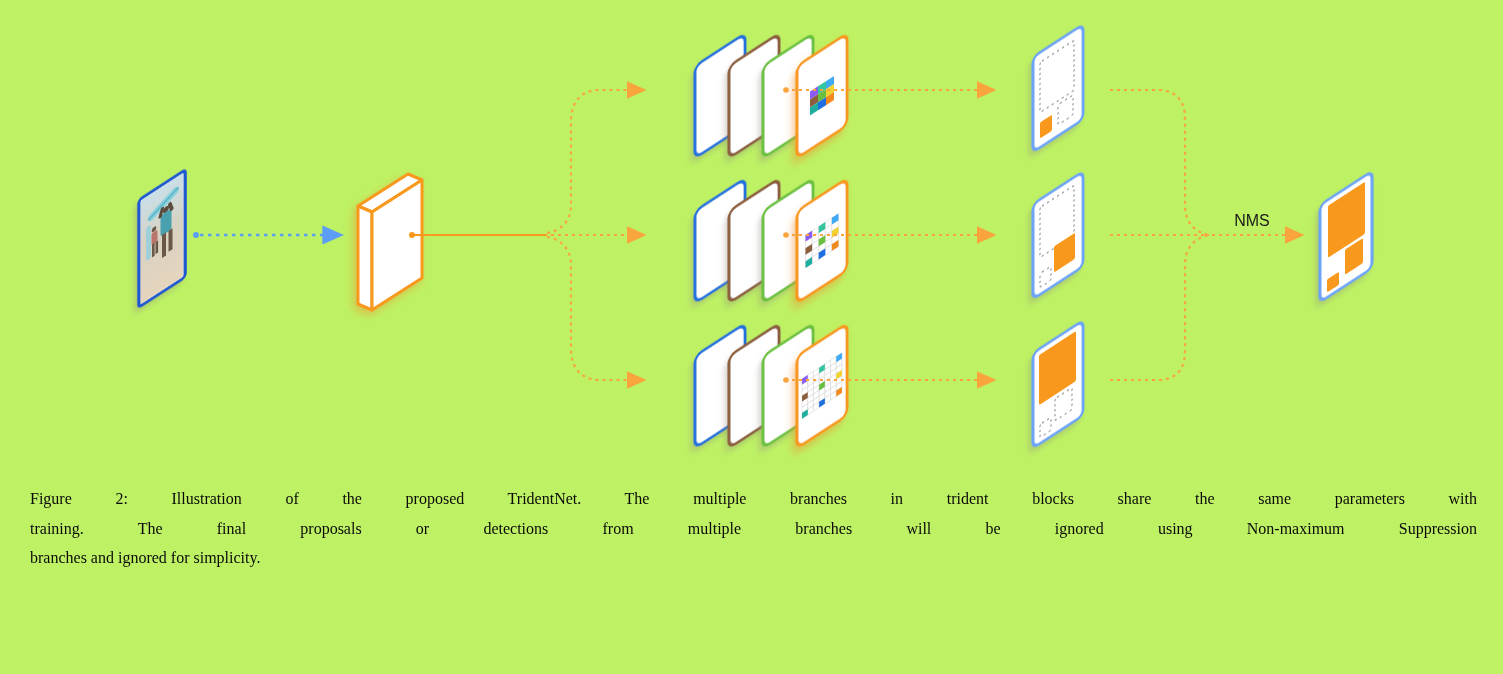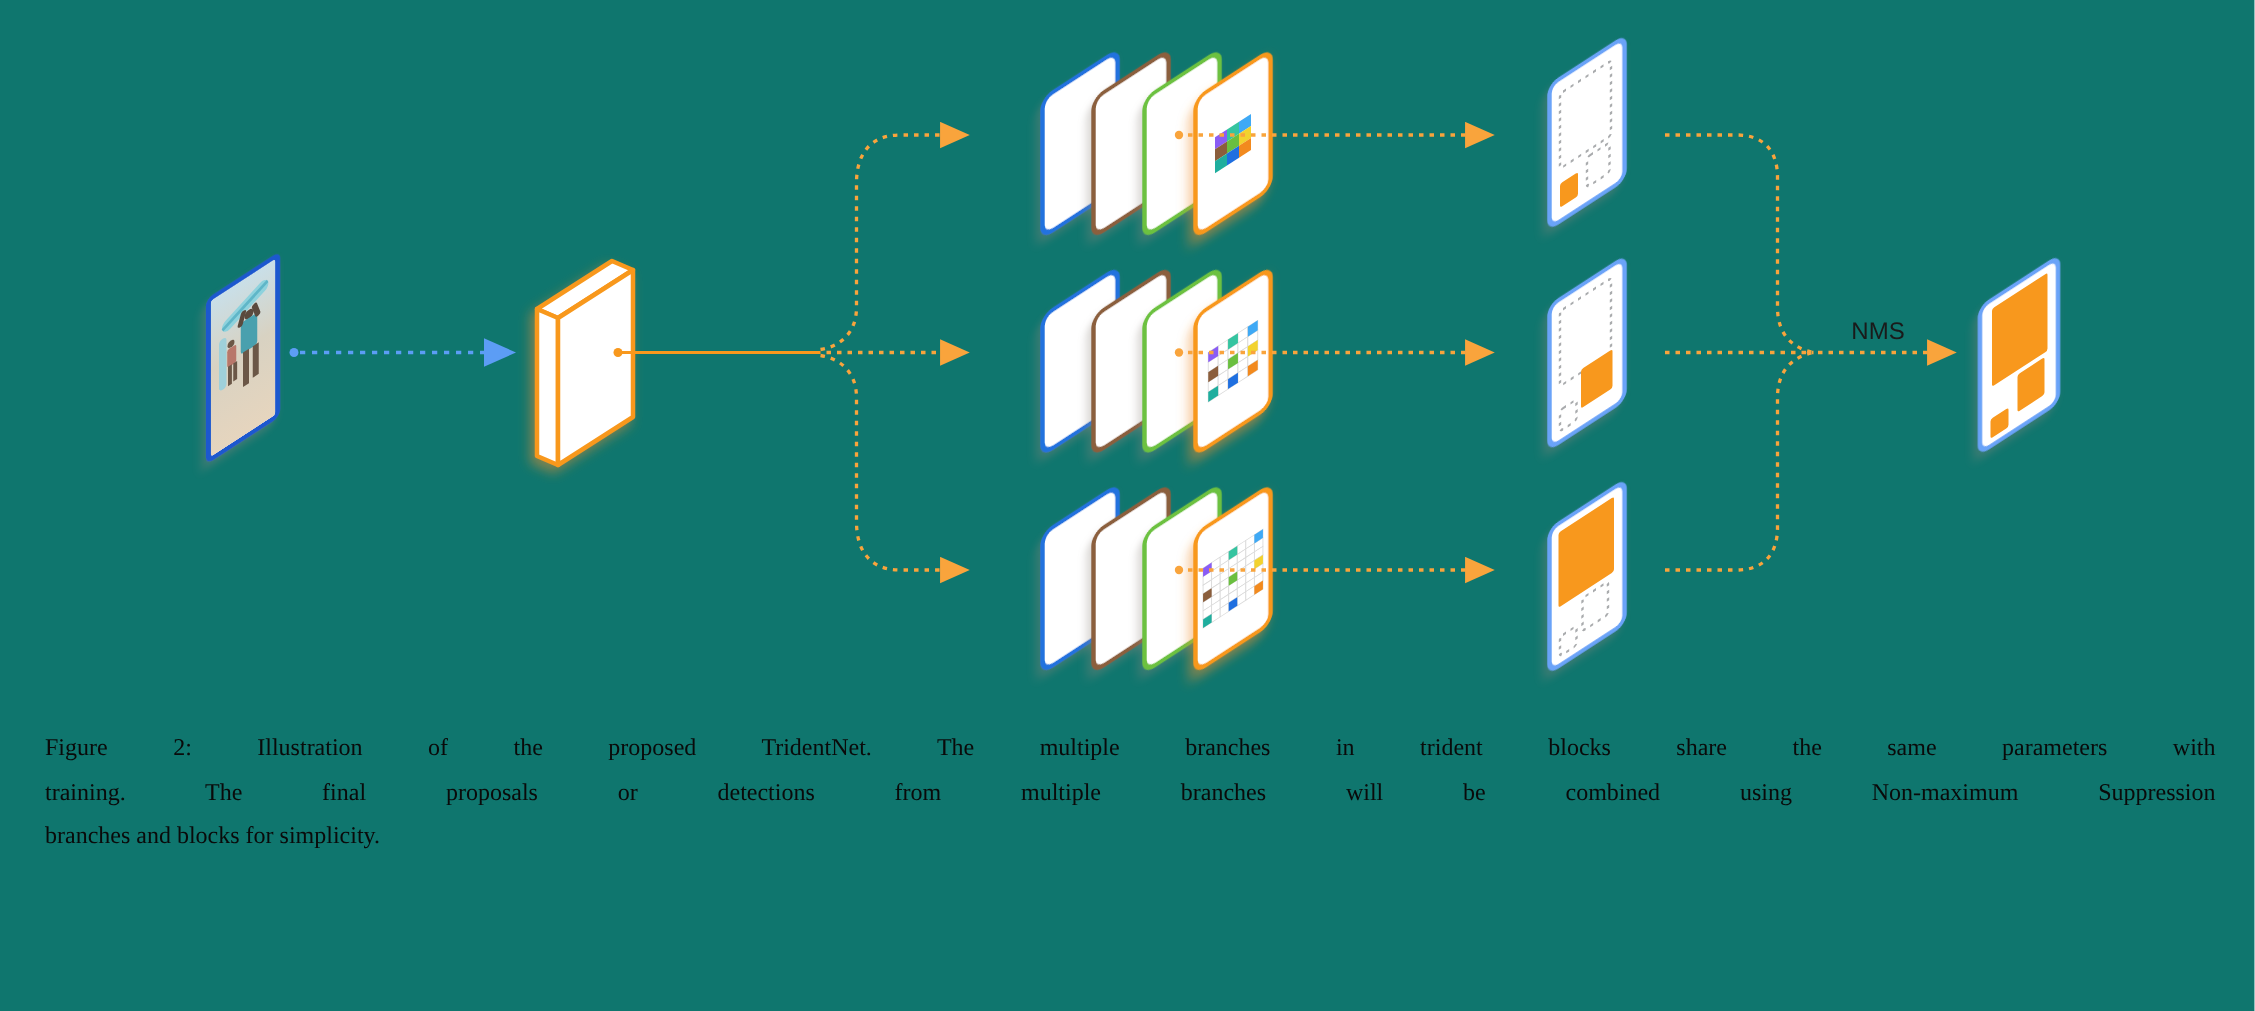--- a/index.html
+++ b/index.html
@@ -1,16 +1,16 @@
 <!DOCTYPE html>
 <html style="--orange: #F8981D; --orange_arrow: #F9A43C; --frame_blue: #2172DE; --frame_brown: #8B5E3C; --frame_green: #6CC13F; --input_blue: #1D59CF; --box_blue: #6AA3F8; --arrow_blue: #5C9DF5; --gray_dash: #A9ABAD;"><head>
 <meta charset="utf-8">
 <style>
   html,body{margin:0;padding:0;background:#ffffff;}
-  .page{position:relative;width:1503px;height:674px;background:#0f766e;overflow:hidden;
+  .page{position:relative;width:1503px;height:674px;background:#bef264;overflow:hidden;
         font-family:"Liberation Serif", serif;}
   .diagram{position:absolute;left:0;top:0;}
 
   
   .frame{fill:#ffffff;stroke-width:3;stroke-linejoin:round;}
   .f-blue{stroke:var(--frame_blue);}
   .f-brown{stroke:var(--frame_brown);}
   .f-green{stroke:var(--frame_green);}
   .f-orange{stroke:var(--orange);}
   .f-inputblue{stroke:var(--input_blue);stroke-width:3.5;}
@@ -309,16 +309,16 @@
     <g transform="translate(1320,205) skewY(-33)">
       <rect class="frame f-boxblue" x="0" y="0" width="52" height="97" rx="6" filter="url(#sh)"></rect>
       <rect class="det" x="8" y="6" width="37" height="52" rx="1.5"></rect>
       <rect class="det" x="25" y="61" width="18" height="25" rx="1.5"></rect>
       <rect class="det" x="7" y="79" width="12" height="13" rx="1.5"></rect>
     </g>
   </svg>
 
   <div class="caption">
     <div class="cap-line">Figure 2: Illustration of the proposed TridentNet. The multiple branches in trident blocks share the same parameters with</div>
-    <div class="cap-line">training. The final proposals or detections from multiple branches will be combined using Non-maximum Suppression</div>
-    <div class="cap-line last">branches and blocks for simplicity.</div>
+    <div class="cap-line">training. The final proposals or detections from multiple branches will be ignored using Non-maximum Suppression</div>
+    <div class="cap-line last">branches and ignored for simplicity.</div>
   </div>
 </div>
 
 </body></html>

